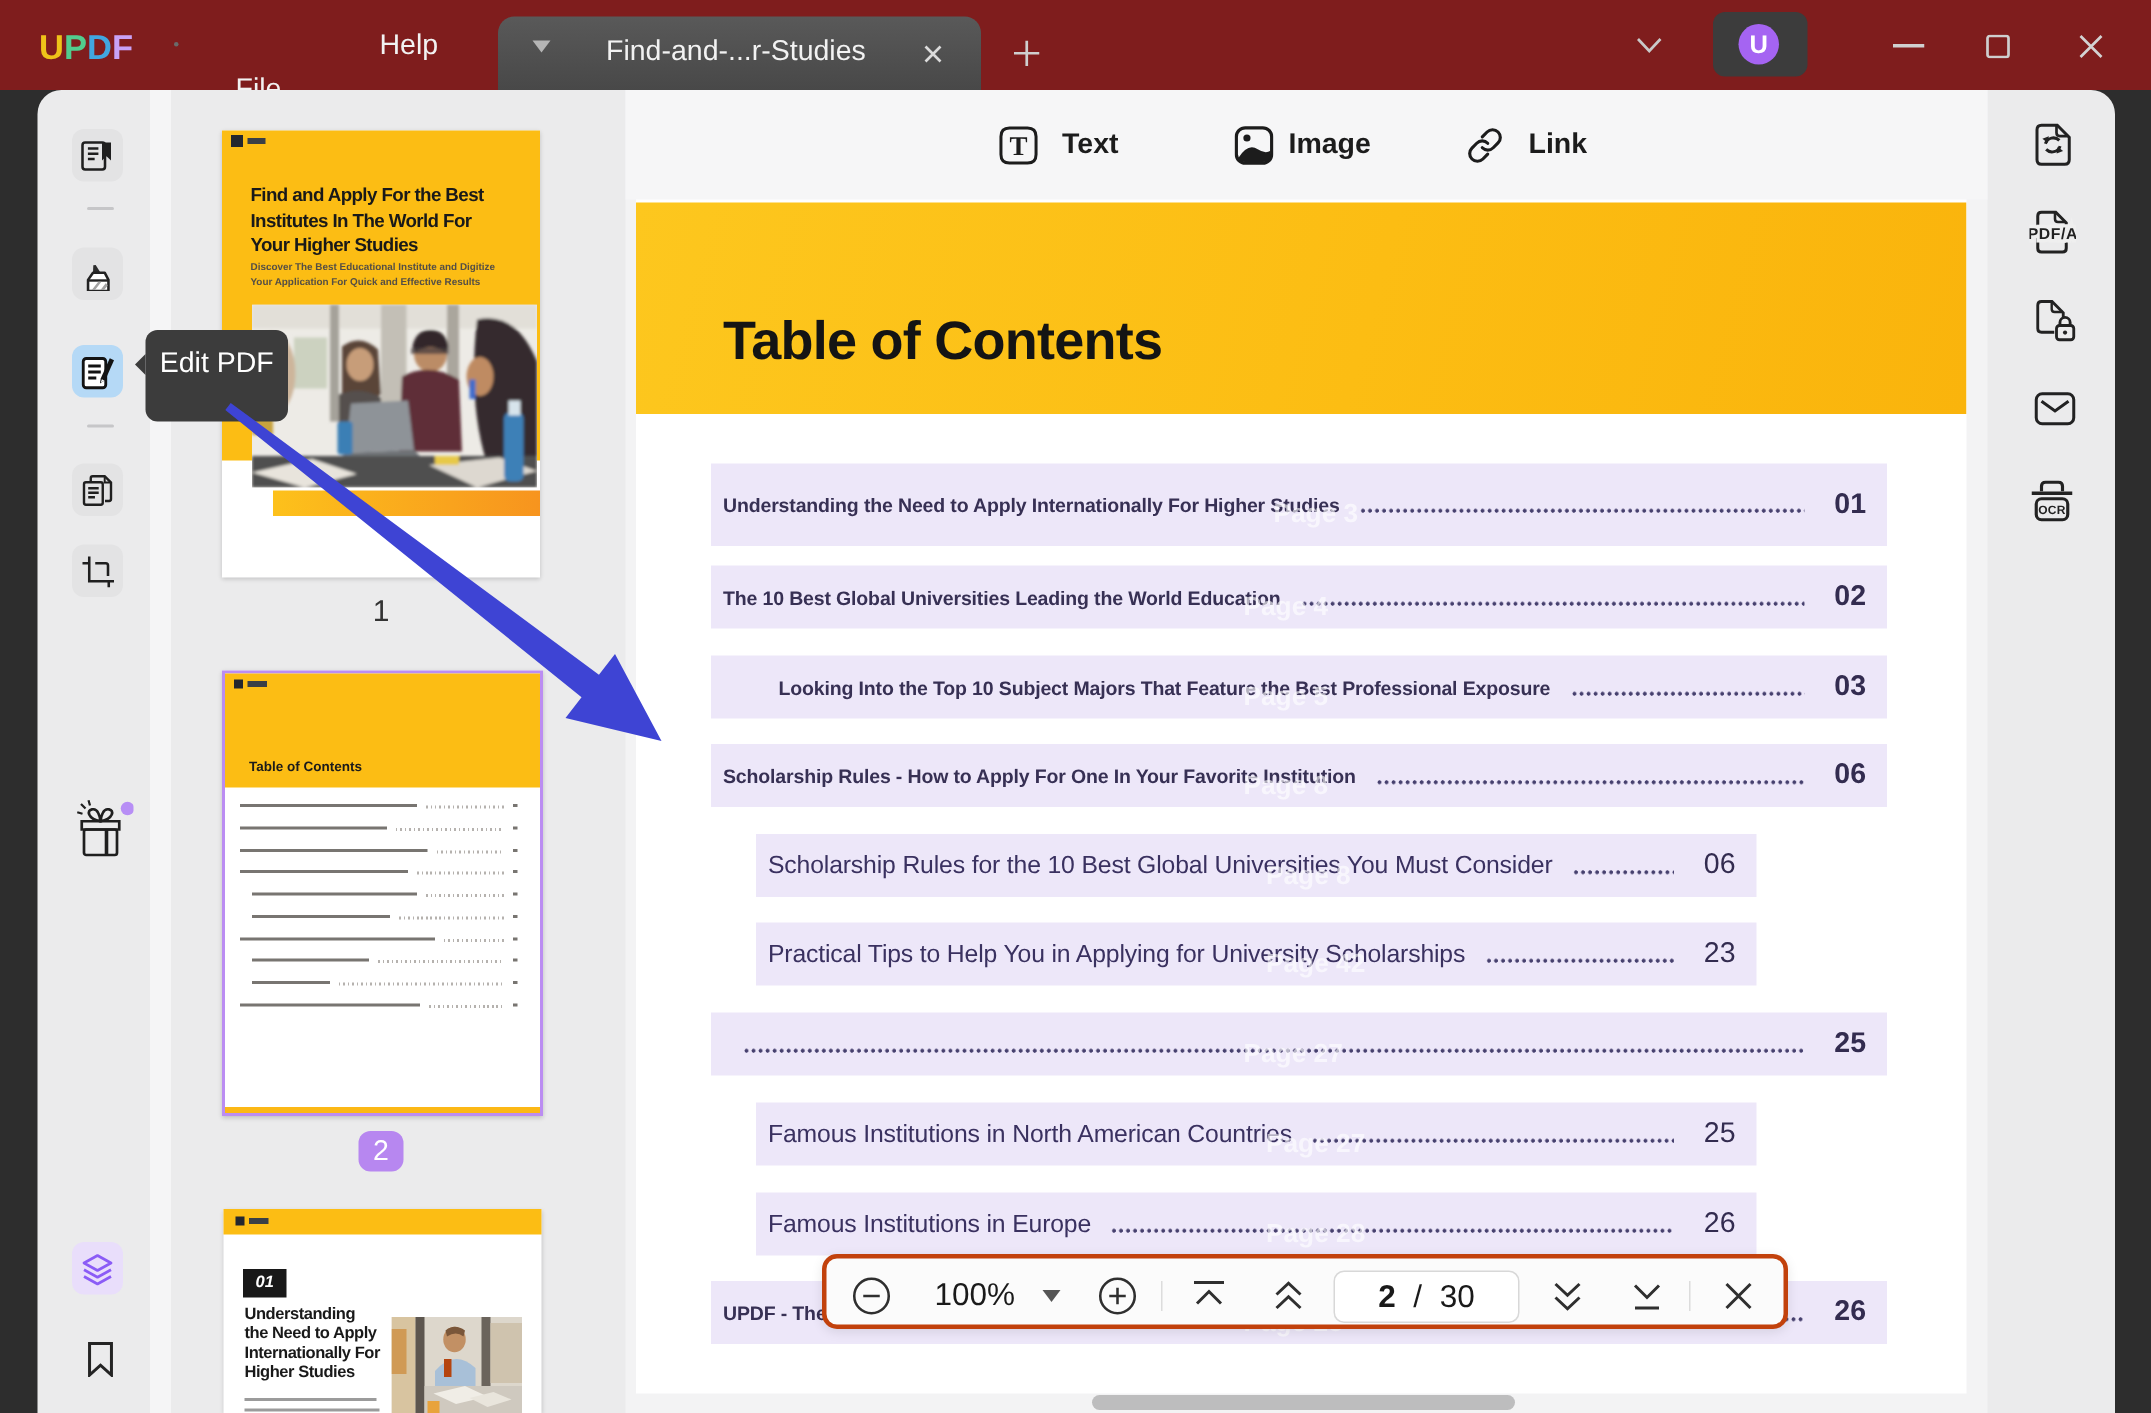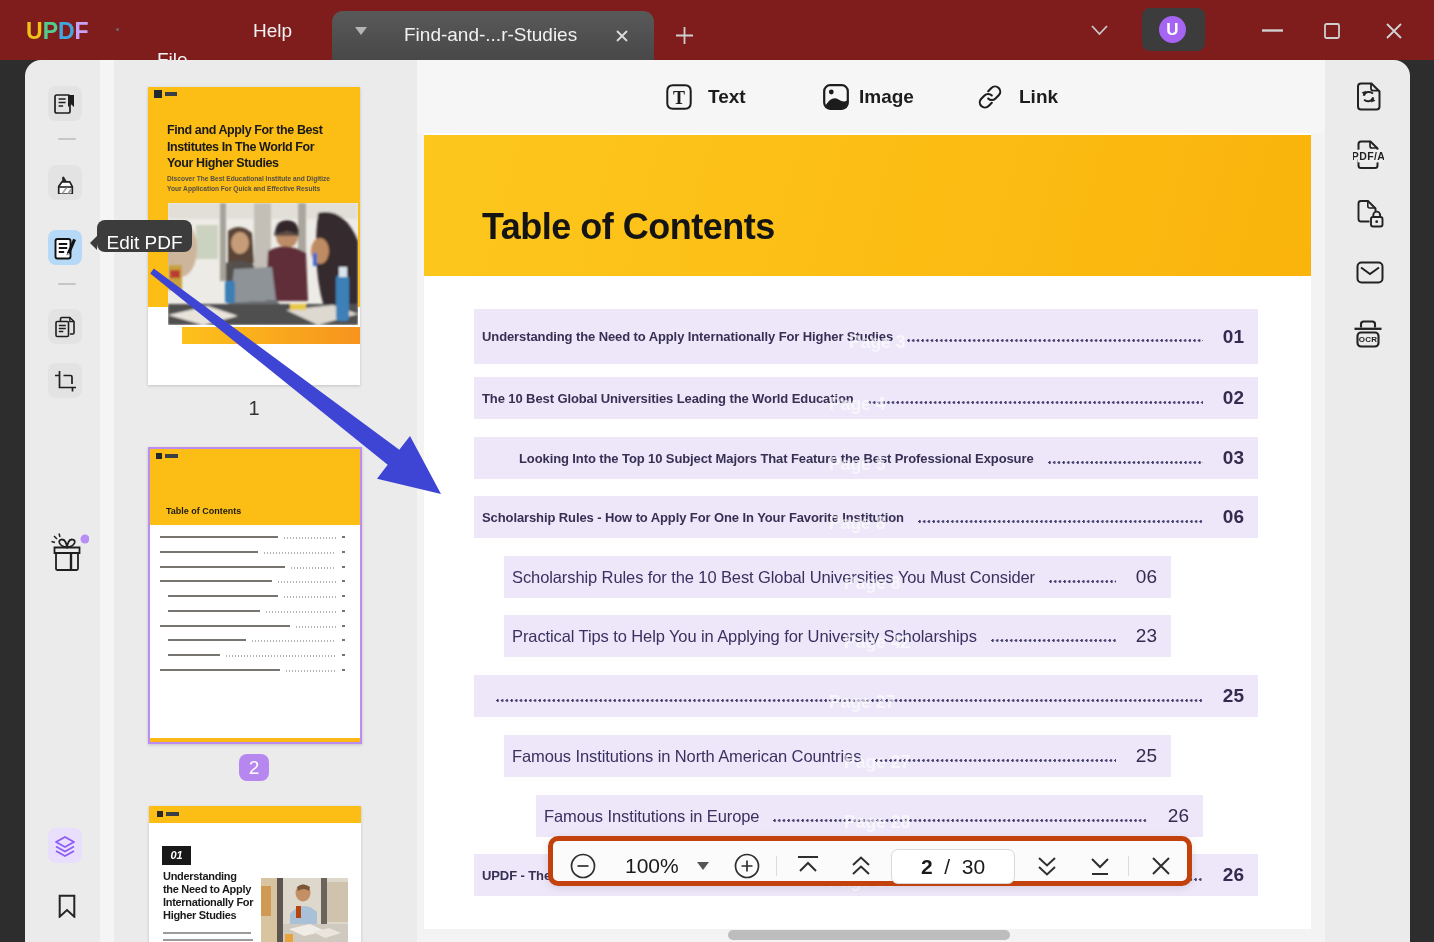--- a/index.html
+++ b/index.html
@@ -40,25 +40,25 @@
   .row { position:absolute; left:50px; width:784px; height:42px; background:#ede7f9; display:flex; align-items:center; padding:0 14px 0 8px; }
   .row.sub { left:80px; width:667px; }
   .row .t { font-weight:bold; font-size:13px; color:#373054; white-space:nowrap; letter-spacing:-0.1px; }
   .row.sub .t { font-weight:normal; font-size:16.5px; color:#3a3160; }
   .row .lead { flex:1; height:3px; margin:8px 20px 0 14px; background-image:radial-gradient(circle at 1.6px 1.5px, #46406e 1.15px, transparent 1.45px); background-size:4.7px 3px; background-repeat:repeat-x; }
   .row .n { font-weight:bold; font-size:19px; color:#332c50; }
   .row.sub .n { font-weight:normal; }
   .wm { position:absolute; color:rgba(255,255,255,0.62); font-weight:bold; font-size:17.5px; pointer-events:none; }
 
   
-  #bottombar { position:absolute; left:548px; top:836px; width:644px; height:50px; background:#fbfbfb; border:5px solid #c2410c; border-radius:10px; box-shadow:0 2px 8px rgba(0,0,0,0.10); }
+  #bottombar { position:absolute; left:548px; top:836px; width:644px; height:50px; background:#fbfbfb; border:3px solid #c2410c; border-radius:10px; box-shadow:0 2px 8px rgba(0,0,0,0.10); }
   #pagebox { position:absolute; left:338px; top:8px; width:124px; height:35px; background:#fff; border:1px solid #d8d8d8; border-radius:7px; text-align:center; line-height:34px; font-size:21px; color:#1a1a1a; }
 
   
-  #tooltip { position:absolute; left:97px; top:220px; width:95px; height:32px; background:#3c3c3c; border-radius:8px; color:#fff; font-size:19px; text-align:center; line-height:46px; }
+  #tooltip { position:absolute; left:97px; top:220px; width:95px; height:61px; background:#3c3c3c; border-radius:8px; color:#fff; font-size:19px; text-align:center; line-height:46px; }
   #tooltip:before { content:""; position:absolute; left:-7px; top:16px; border-top:7px solid transparent; border-bottom:7px solid transparent; border-right:7px solid #3c3c3c; }
 
   .ml { position:absolute; height:2px; background:rgba(75,71,66,0.75); }
   .mld { position:absolute; height:1.5px; background:repeating-linear-gradient(90deg,rgba(150,145,140,0.7) 0 1px,transparent 1px 3px); }
 
   
   #hscroll { position:absolute; left:728px; top:930px; width:282px; height:10px; background:#bdbdbe; border-radius:5px; }
 </style>
 </head>
 <body>
@@ -385,21 +385,21 @@
         </div>
       <div class="row" style="top:542px;">
           <span class="lead"></span>
           <span class="n">25</span>
         </div>
       <div class="row sub" style="top:602px;">
           <span class="t">Famous Institutions in North American Countries</span>
           <span class="lead"></span>
           <span class="n">25</span>
         </div>
-      <div class="row sub" style="top:662px;margin-left:32px;">
+      <div class="row sub" style="top:662px;">
           <span class="t">Famous Institutions in Europe</span>
           <span class="lead"></span>
           <span class="n">26</span>
         </div>
       <div class="row" style="top:721px;">
           <span class="t">UPDF - The Perfect Solution to Prepare Scholarship Applications for Students</span>
           <span class="lead"></span>
           <span class="n">26</span>
         </div>
       <div class="wm" style="left:405px; top:199px;margin-left:20px;">Page 3</div>

